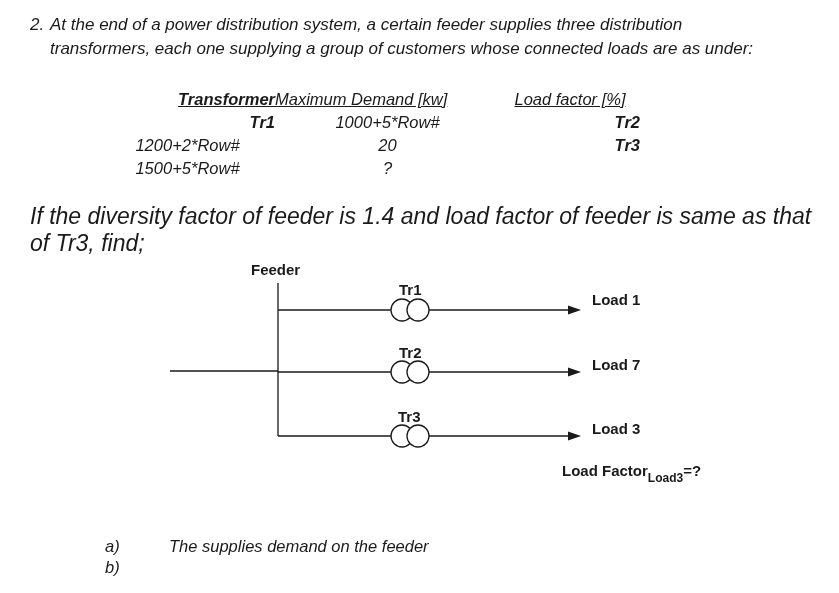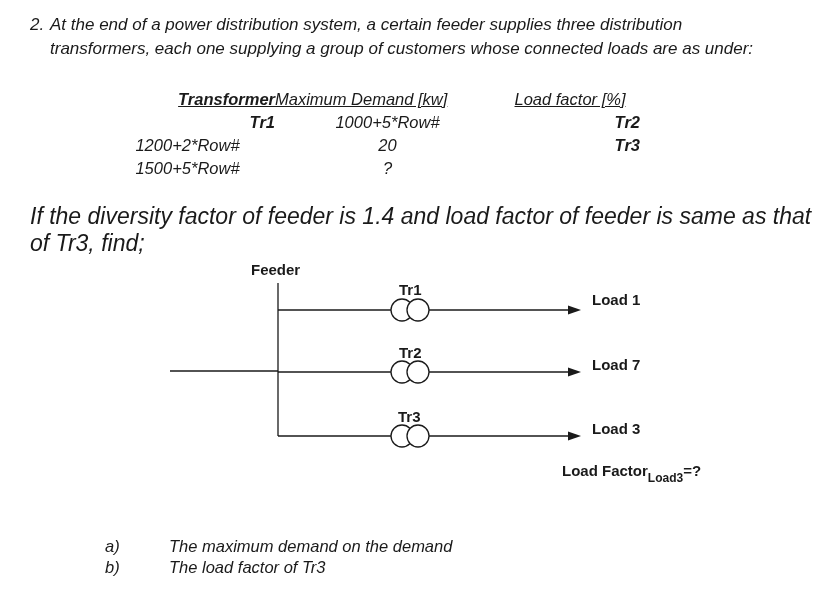--- a/index.html
+++ b/index.html
@@ -168,18 +168,17 @@
     <div class="dlabel" style="left:592px; top:165px;">Load 3</div>
 
 
     <div class="dlabel" style="left:562px; top:207px;text-align:center;">
       <span>Load Factor</span><sub>Load3</sub><span>=?</span>
     </div>
   </div>
 
   <div class="questions">
     <div>a)</div>
-    <div>The maximum demand on the demand</div>
+    <div>The supplies demand on the feeder</div>
     <div>b)</div>
-    <div>The load factor of Tr3</div>
   </div>
 
 </div>
 
 </body></html>

